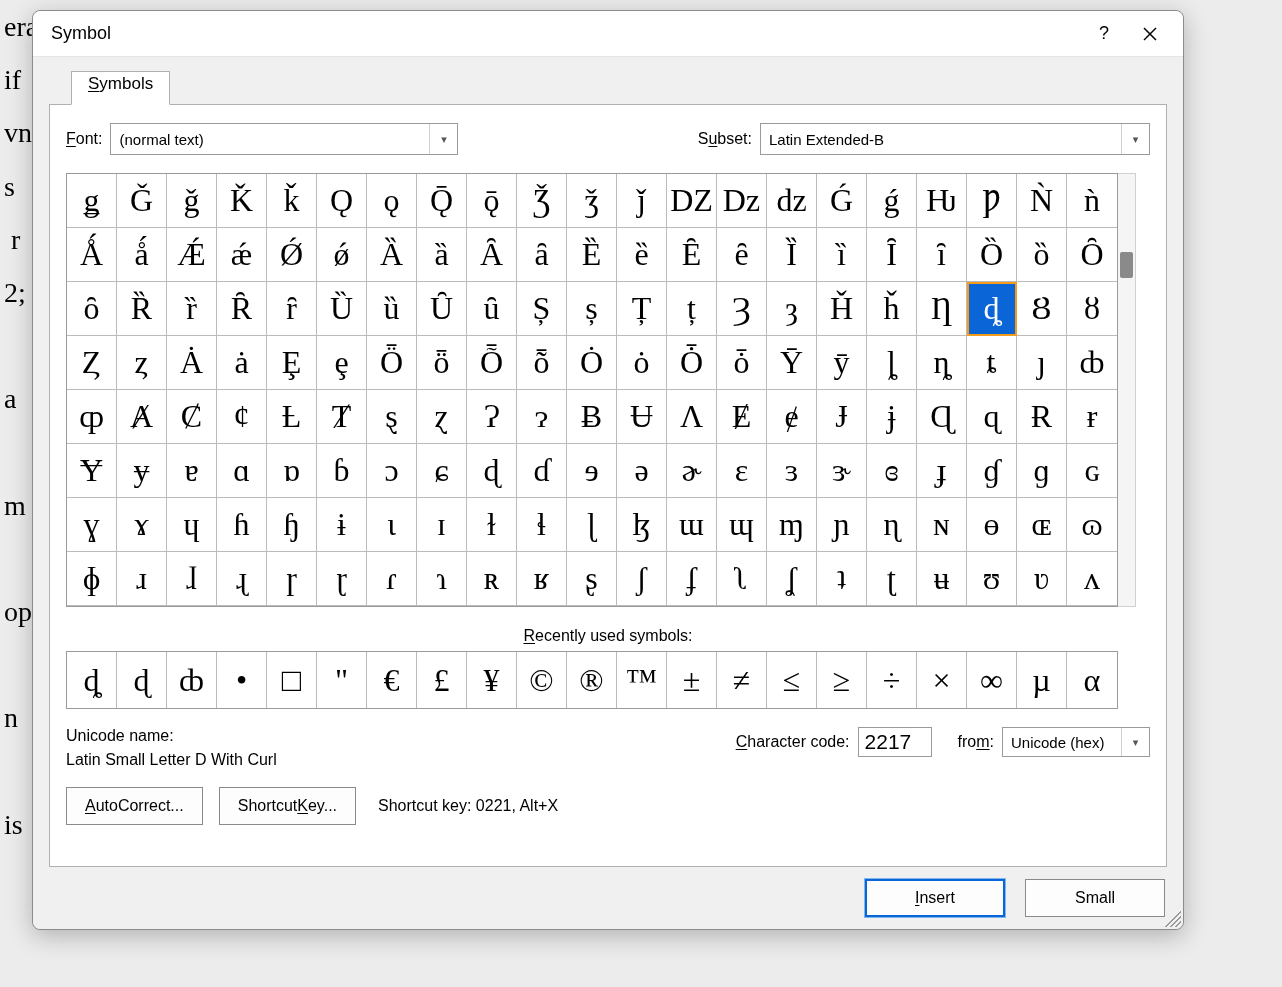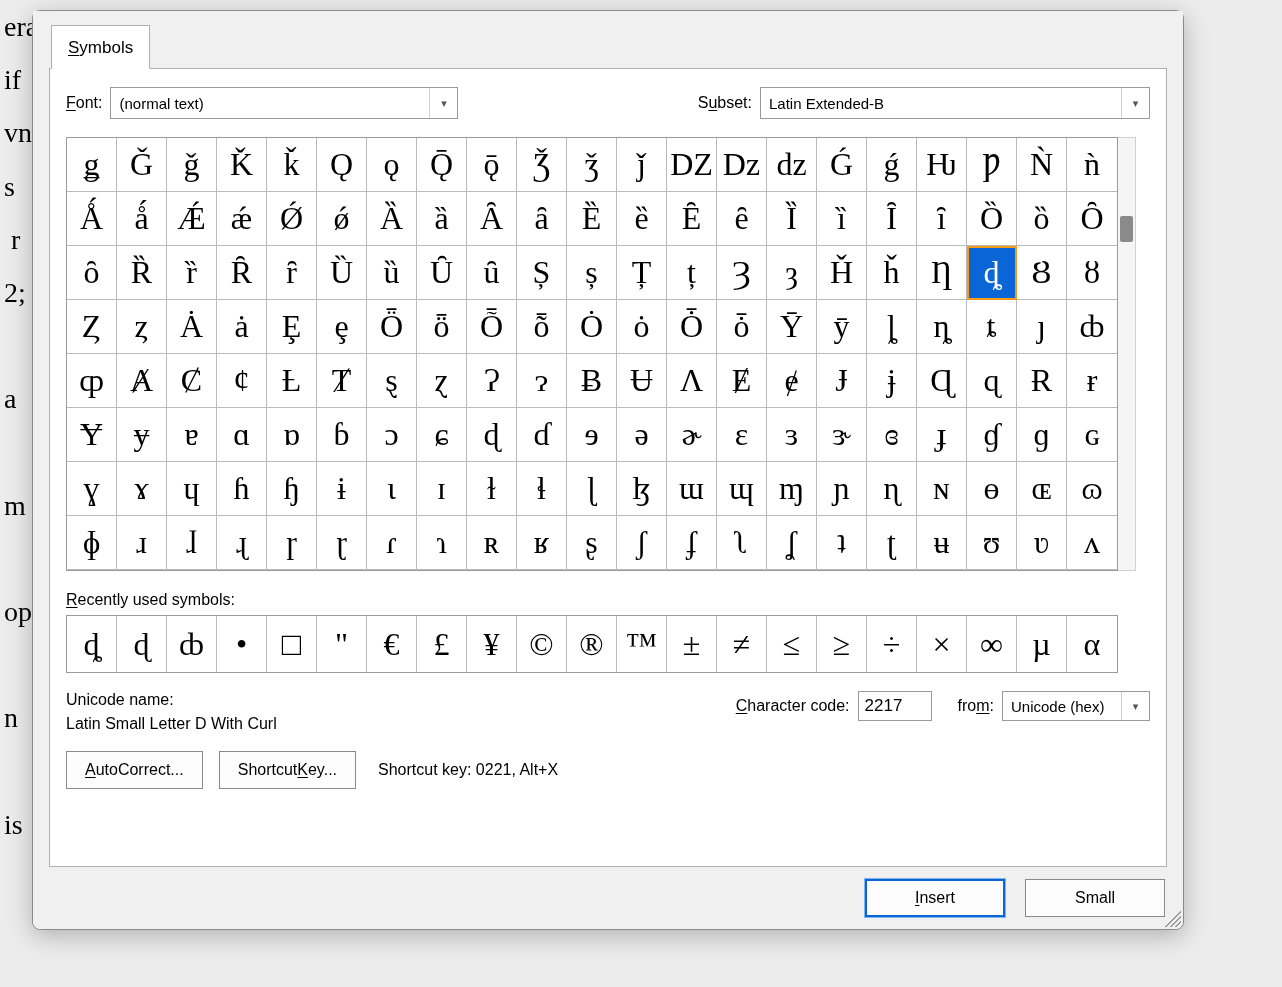--- a/index.html
+++ b/index.html
@@ -55,26 +55,27 @@
     cursor: pointer;
   }
 
   .tabstrip {
     display: flex;
     padding: 14px 18px 0 18px;
     gap: 0;
     background: #f0f0f0;
   }
   .tab {
-    padding: 12px 16px 10px 16px;
+    padding: 2px 16px 10px 16px;
     font-size: 17px;
     border: 1px solid transparent;
     border-bottom: none;
     cursor: pointer;
     position: relative;
+    margin-left: 20px;
   }
   .tab.active {
     background: #fff;
     border-color: #b0b0b0;
     border-bottom: 1px solid #fff;
     margin-bottom: -1px;
     z-index: 2;
   }
   .panel {
     flex: 1;
@@ -142,21 +143,21 @@
     position: relative;
   }
   .scroll-thumb {
     position: absolute;
     left: 2px; right: 2px;
     top: 78px; height: 26px;
     background: #8a8a8a;
     border-radius: 2px;
   }
 
-  .section-label { font-size: 16px; margin-top: 20px; margin-bottom: 6px; }
+  .section-label { font-size: 16px; margin-top: 20px; margin-bottom: 6px; text-align: center; }
   .recent-grid {
     border: 1px solid #9a9a9a;
     display: grid;
     grid-template-columns: repeat(21, 50px);
     grid-auto-rows: 56px;
     font-family: "Times New Roman", serif;
     font-size: 32px;
     width: 1052px;
   }
   .recent-grid .cell { border-bottom: none; }
@@ -166,21 +167,21 @@
     align-items: flex-start;
     margin-top: 18px;
     gap: 12px;
   }
   .unicode-block { display: flex; flex-direction: column; gap: 6px; font-size: 16px; justify-content: space-between;}
   .right-info { margin-left: auto; display: flex; align-items: center; gap: 8px; font-size: 16px; }
   .text-input {
     height: 30px;
     border: 1px solid #9a9a9a;
     padding: 0 6px;
-    font-size: 17px;
+    font-size: 21px;
     width: 74px;
     background: #fff;
   }
   .from-combo { width: 148px; height: 30px; }
 
   .btn-row { display: flex; align-items: center; gap: 16px; margin-top: 18px; }
   .push-btn {
     height: 38px;
     padding: 0 18px;
     border: 1px solid #8a8a8a;
@@ -226,20 +227,30 @@
 
 m
 
 op
 
 n
 
 is</div>
 
 <div class="dialog">
+  <div class="titlebar">
+    <div class="title">Symbol</div>
+    <div class="btn">?</div>
+    <div class="btn close">
+      <svg width="14" height="14" viewBox="0 0 14 14">
+          <line x1="1" y1="1" x2="13" y2="13" stroke="currentColor" stroke-width="1.5"></line>
+          <line x1="13" y1="1" x2="1" y2="13" stroke="currentColor" stroke-width="1.5"></line>
+        </svg>
+    </div>
+  </div>
 
   <div class="tabstrip">
     <div class="tab active"><span><u class="ak">S</u><span>ymbols</span></span></div>
   </div>
 
   <div class="panel">
     <div class="row top">
       <span class="label"><u class="ak">F</u>ont:</span>
       <div class="combo font-combo">
         <span>(normal text)</span>

